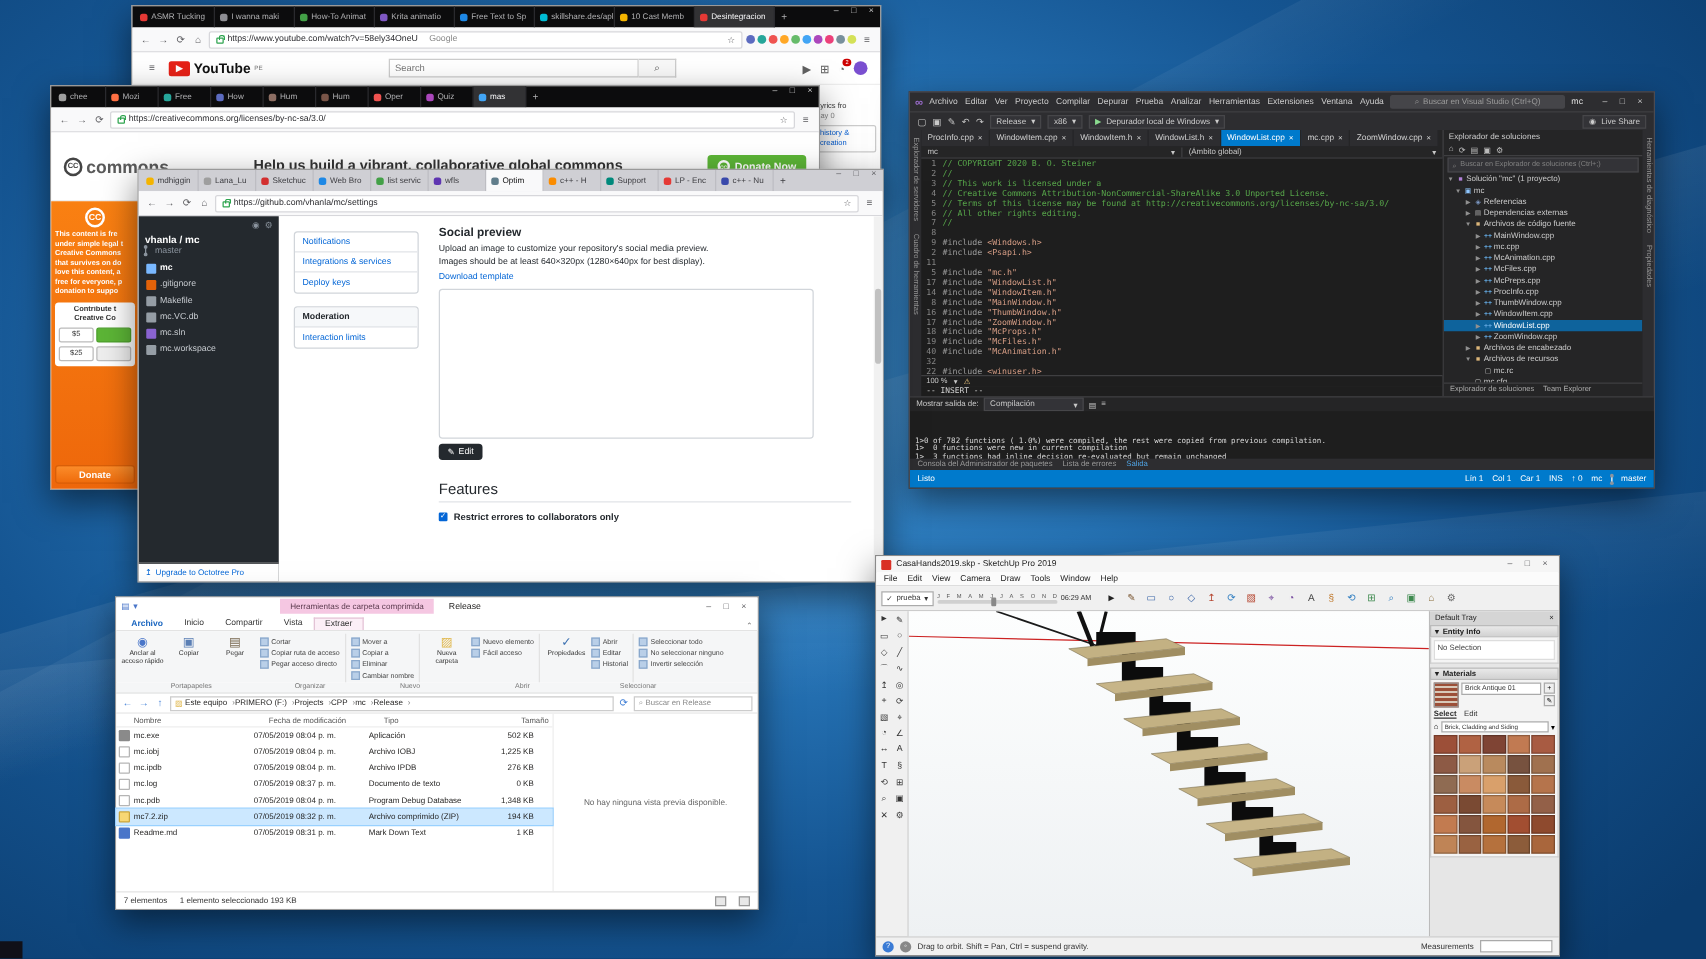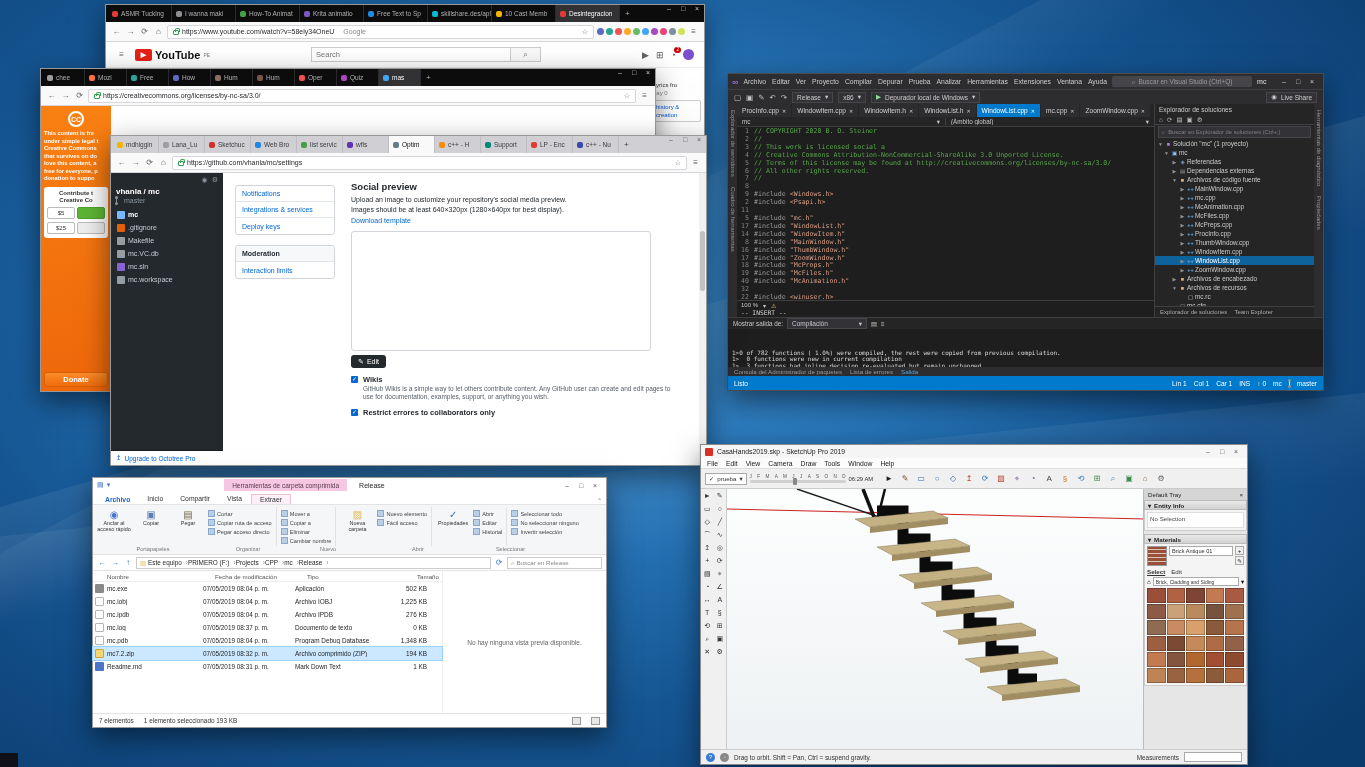--- a/index.html
+++ b/index.html
@@ -405,20 +405,31 @@
     <span class="nbt">←</span>
     <span class="nbt">→</span>
     <span class="nbt">⟳</span>
     <div class="urlbar">
       <span class="lock"></span>
       <span>https://creativecommons.org/licenses/by-nc-sa/3.0/</span>
       <span style="margin-left:auto;color:#5a5a5e">☆</span>
     </div>
     <span class="nbt">≡</span>
   </div>
+  <div class="cc-band">
+    <div class="cc-logo">
+      <span class="cc-circ">CC</span>
+      <span class="cc-brand">commons</span>
+    </div>
+    <div class="cc-head">Help us build a vibrant, collaborative global commons</div>
+    <button class="cc-donate">
+      <span class="cc-circ" style="width:10px;height:10px;border-color:#fff;color:#fff;font-size:4px">CC</span>
+      <span>Donate Now</span>
+    </button>
+  </div>
   <div class="cc-body">
     <div class="cc-aside">
       <span class="ic-cc">CC</span>
       <div>
 
       <div class="cc-line">This content is fre</div>
           <div class="cc-line">under simple legal t</div>
           <div class="cc-line">Creative Commons</div>
           <div class="cc-line">that survives on do</div>
           <div class="cc-line">love this content, a</div>
@@ -552,27 +563,27 @@
             <span class="sp"></span>
             <span>▾</span>
           </div>
       </div>
       <div class="vs-code">
 
           <div class="cl"><span class="ln">1</span><span class="cm">// COPYRIGHT 2020 B. O. Steiner</span><span class="d"></span><span class="a"></span></div>
 
           <div class="cl"><span class="ln">2</span><span class="cm">//</span><span class="d"></span><span class="a"></span></div>
 
-          <div class="cl"><span class="ln">3</span><span class="cm">// This work is licensed social a</span><span class="d"></span><span class="a"></span></div>
+          <div class="cl"><span class="ln">3</span><span class="cm">// This work is licensed under a</span><span class="d"></span><span class="a"></span></div>
 
           <div class="cl"><span class="ln">4</span><span class="cm">// Creative Commons Attribution-NonCommercial-ShareAlike 3.0 Unported License.</span><span class="d"></span><span class="a"></span></div>
 
           <div class="cl"><span class="ln">5</span><span class="cm">// Terms of this license may be found at http://creativecommons.org/licenses/by-nc-sa/3.0/</span><span class="d"></span><span class="a"></span></div>
 
-          <div class="cl"><span class="ln">6</span><span class="cm">// All other rights reserved.</span><span class="d"></span><span class="a"></span></div>
+          <div class="cl"><span class="ln">6</span><span class="cm">// All other rights editing.</span><span class="d"></span><span class="a"></span></div>
 
           <div class="cl"><span class="ln">7</span><span class="cm">//</span><span class="d"></span><span class="a"></span></div>
 
           <div class="cl"><span class="ln">8</span><span class="cm"></span><span class="d"></span><span class="a"></span></div>
 
           <div class="cl"><span class="ln">9</span><span class="cm"></span><span class="d">#include</span><span class="a"> &lt;Windows.h&gt;</span></div>
 
           <div class="cl"><span class="ln">2</span><span class="cm"></span><span class="d">#include</span><span class="a"> &lt;Psapi.h&gt;</span></div>
 
           <div class="cl"><span class="ln">11</span><span class="cm"></span><span class="d"></span><span class="a"></span></div>
@@ -929,29 +940,23 @@
       <div class="gh-col">
         <div class="gh-h3">Social preview</div>
         <div class="gh-p">Upload an image to customize your repository's social media preview.</div>
         <div class="gh-p">Images should be at least 640×320px (1280×640px for best display).</div>
         <a class="gh-link">Download template</a>
         <div class="gh-box"></div>
         <button class="gh-edit">
           <span>✎</span>
           <span>Edit</span>
         </button>
+        <div class="gh-feat">Features</div>
         <div>
 
-            <div class="gh-chk">
-              <span class="chk">✓</span>
-              <div>
-                <div class="lbl">Wikis</div>
-                <div class="dsc">GitHub Wikis is a simple way to let others contribute content. Any GitHub user can create and edit pages to use for documentation, examples, support, or anything you wish.</div>
-              </div>
-            </div>
 
             <div class="gh-chk">
               <span class="chk">✓</span>
               <div>
                 <div class="lbl">Restrict errores to collaborators only</div>
                 <div class="dsc"></div>
               </div>
             </div>
           </div>
       </div>

